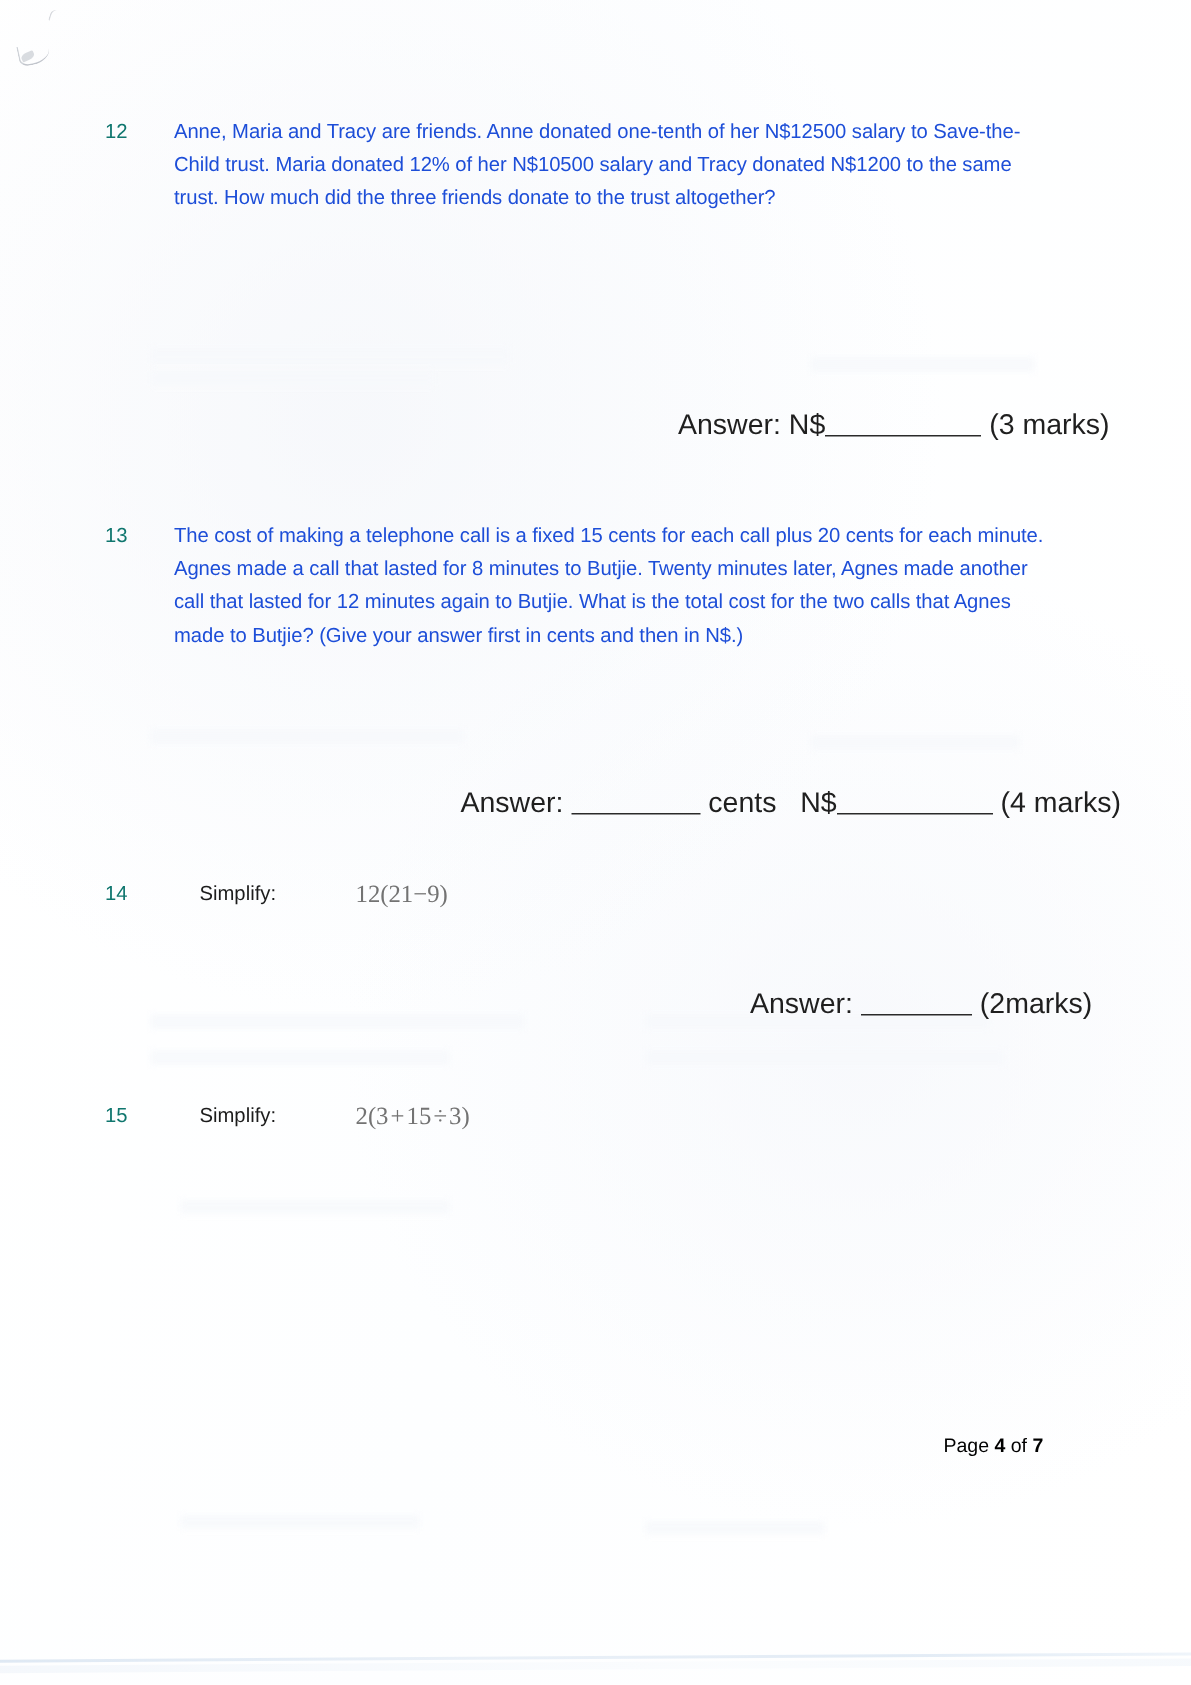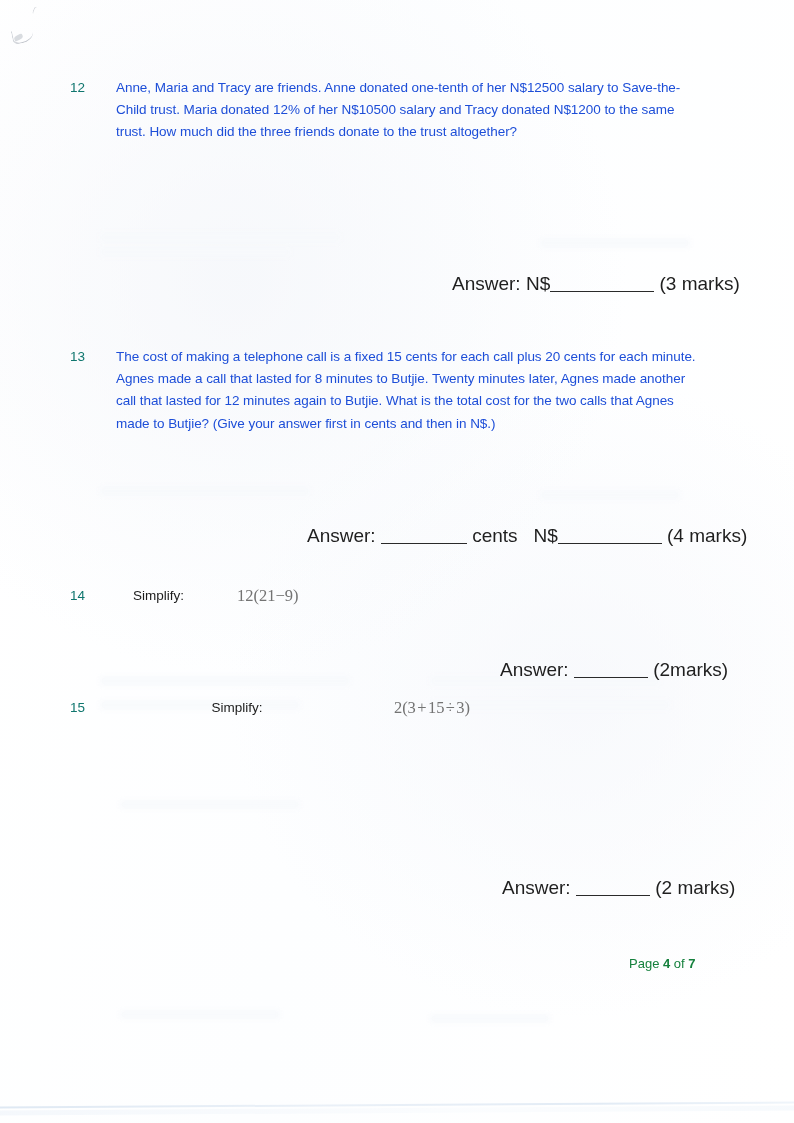--- a/index.html
+++ b/index.html
@@ -151,21 +151,21 @@
     vertical-align: -2px;
   }
   .rule-sm  { width: 74px; }
   .rule-md  { width: 86px; }
   .rule-lg  { width: 104px; }
 
   .page-footer {
     position: absolute;
     font-size: 13px;
     line-height: 18px;
-    color: #15803d;
+    color: #000000;
     white-space: pre;
   }
   .page-footer b { font-weight: 700; }
 </style>
 </head>
 <body>
 
 <div class="page-sheet"></div>
 <div class="scan-tint"></div>
 
@@ -206,23 +206,22 @@
   <div class="answer-line" style="left:307px; top:526px;"><span>Answer:</span> <span class="rule rule-md"></span> <span>cents</span>   <span>N$</span><span class="rule rule-lg"></span> <span>(4 marks)</span></div>
 
   <div class="question" style="left:70px; top:585px; width:400px;">
     <div class="q-num">14</div>
     <div class="q-inline-label">Simplify:</div>
     <div class="math">12(21−9)</div>
   </div>
 
   <div class="answer-line" style="left:500px; top:660px;"><span>Answer:</span> <span class="rule rule-sm"></span> <span>(2marks)</span></div>
 
-  <div class="question" style="left:70px; top:697px; width:400px;justify-content:space-between;">
+  <div class="question" style="left:70px; top:733px; width:400px;">
     <div class="q-num">15</div>
     <div class="q-inline-label">Simplify:</div>
     <div class="math">2(3 + 15 ÷ 3)</div>
   </div>
 
-  <div class="answer-line" style="left:502px; top:878px;"><span>Answer:</span> <span class="rule rule-sm"></span> <span>(2 marks)</span></div>
 
   <div class="page-footer" style="left:629px; top:955px;"><span>Page </span><b>4</b><span> of </span><b>7</b></div>
 
 </div>
 
 </body></html>

